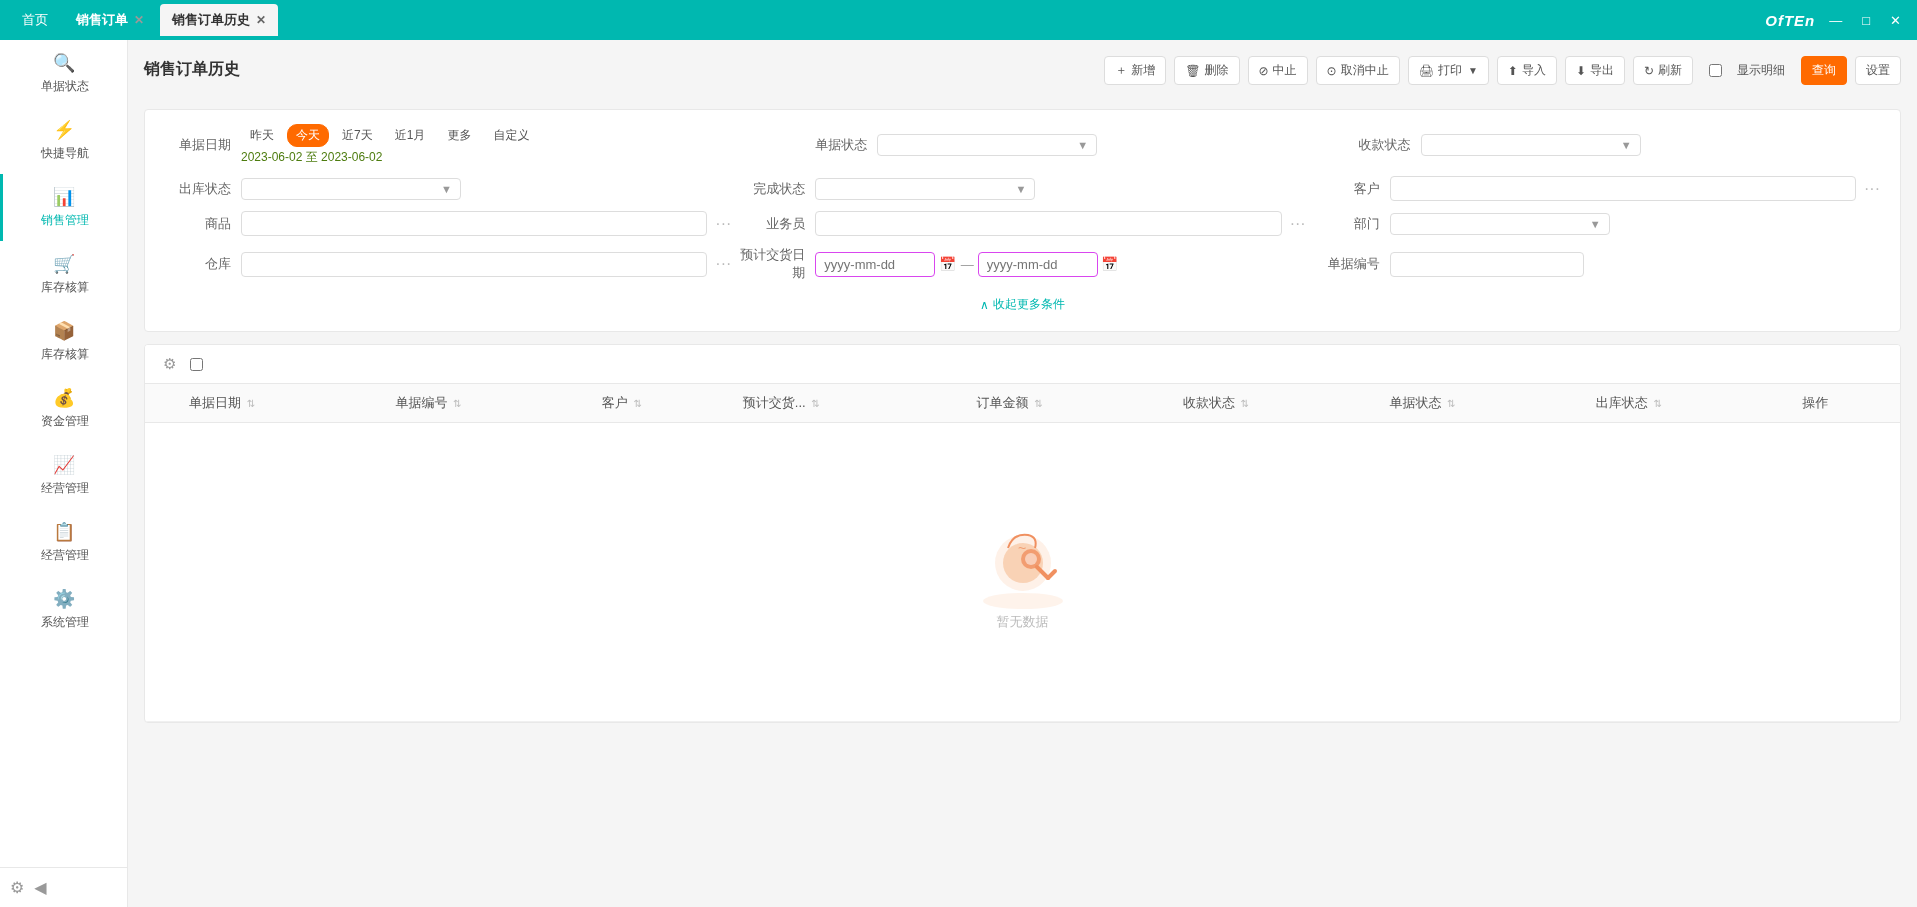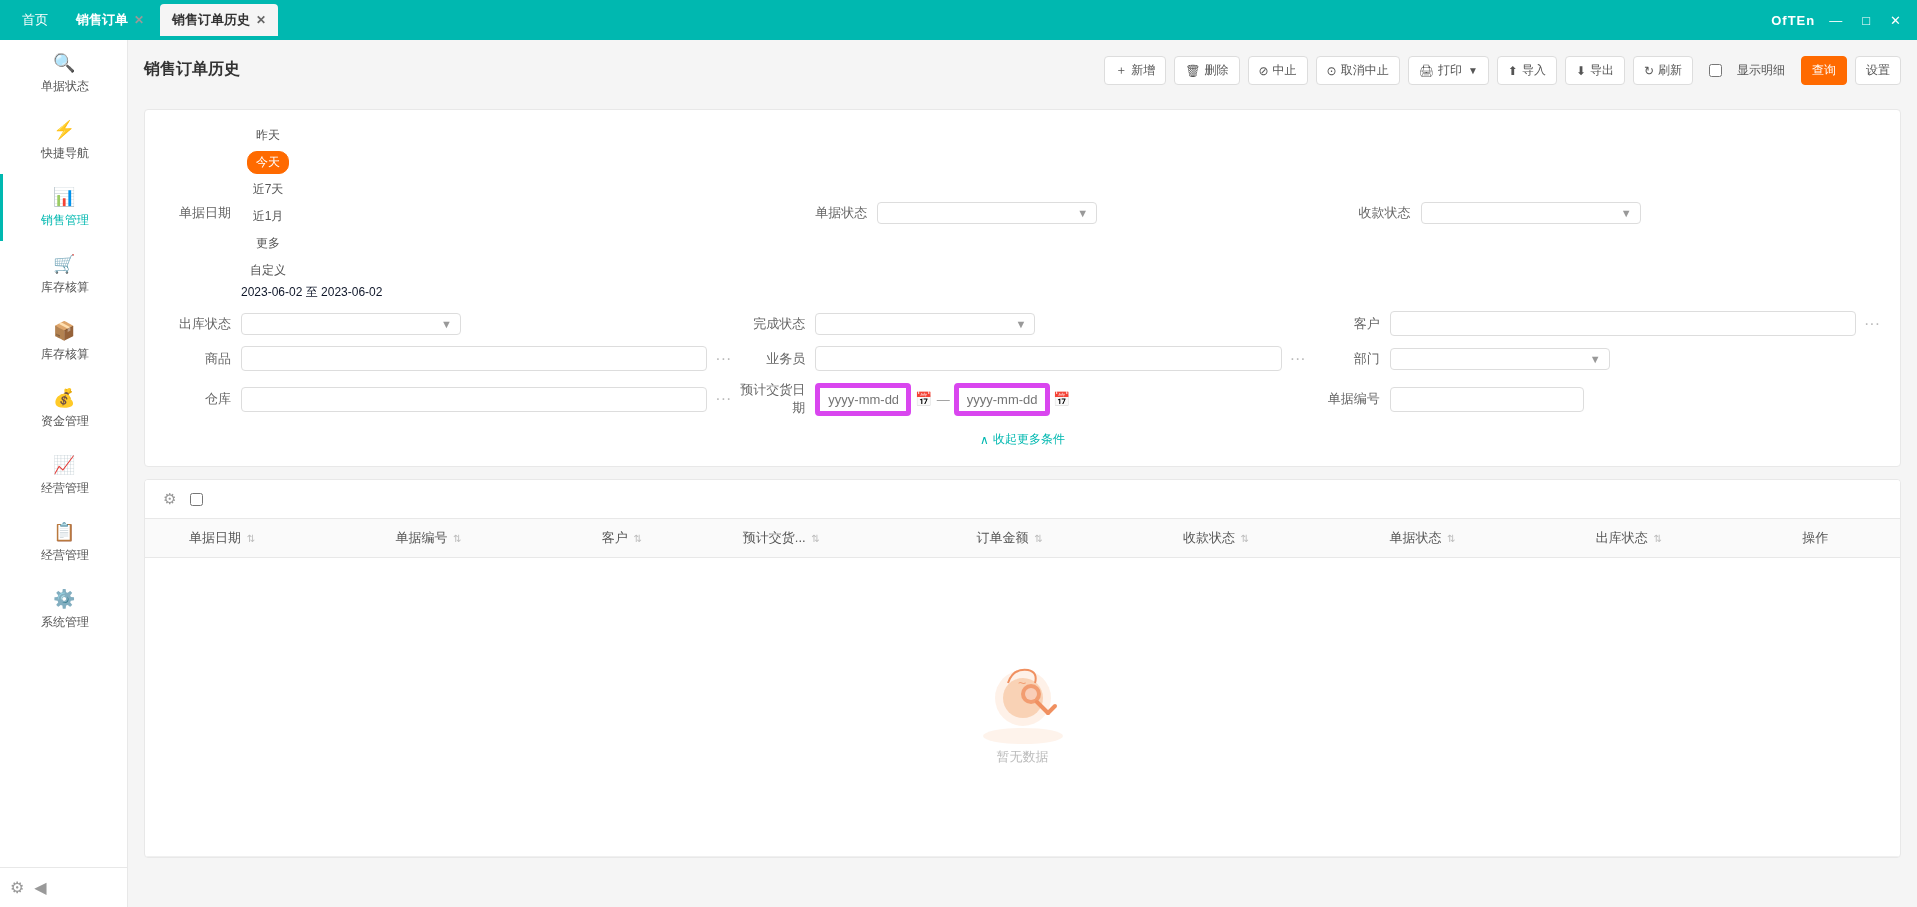--- a/index.html
+++ b/index.html
@@ -36,35 +36,35 @@
     .display-toggle { display: flex; align-items: center; gap: 15px; font-size: 12px; color: #555; cursor: pointer; padding: 5px 8px; }
     .display-toggle input { cursor: pointer; }
 
     
     .filter-panel { background: #fff; border-radius: 4px; padding: 14px 16px; margin-bottom: 12px; border: 1px solid #e8e8e8; }
     .filter-row { display: flex; align-items: center; margin-bottom: 10px; gap: 0; }
     .filter-row:last-child { margin-bottom: 0; }
     .filter-label { width: 80px; color: #666; font-size: 13px; flex-shrink: 0; text-align: right; padding-right: 10px; }
     .filter-control { flex: 1; display: flex; align-items: center; }
 
-    .date-shortcuts { display: flex; align-items: center; gap: 4px; flex-direction: column; }
+    .date-shortcuts { display: flex; align-items: center; gap: 4px; }
     .date-shortcut { padding: 2px 8px; border-radius: 10px; font-size: 12px; cursor: pointer; color: #555; border: 1px solid transparent; }
     .date-shortcut.active { background: #ff6a00; color: #fff; border-color: #ff6a00; border-radius: 10px; }
-    .date-range-text { font-size: 12px; color: #0f172a; margin-top: 2px; }
+    .date-range-text { font-size: 12px; color: #4d7c0f; margin-top: 2px; }
 
     .select-box { display: flex; align-items: center; border: 1px solid #ddd; border-radius: 4px; padding: 4px 8px; background: #fff; cursor: pointer; min-width: 180px; font-size: 13px; color: #999; justify-content: space-between; }
     .select-box .arrow { color: #999; font-size: 11px; }
 
     .input-box { border: 1px solid #ddd; border-radius: 4px; padding: 4px 8px; font-size: 13px; color: #333; background: #fff; outline: none; }
     .input-box::placeholder { color: #bbb; }
 
     .dots-btn { color: #bbb; cursor: pointer; padding: 0 4px; font-size: 16px; }
 
     .date-input-group { display: flex; align-items: center; gap: 4px; }
-    .date-input { border: 5px solid #d946ef; border-radius: 4px; padding: 4px 8px; font-size: 13px; color: #bbb; background: #fff; width: 96px; }
+    .date-input { border: 1px solid #d946ef; border-radius: 4px; padding: 4px 8px; font-size: 13px; color: #bbb; background: #fff; width: 120px; }
     .date-sep { color: #999; }
     .cal-icon { color: #bbb; cursor: pointer; font-size: 14px; }
 
     .collapse-bar { text-align: center; padding: 4px; color: #00b8b0; font-size: 12px; cursor: pointer; display: flex; align-items: center; justify-content: center; gap: 4px; }
 
     
     .table-container { background: #fff; border-radius: 4px; border: 1px solid #e8e8e8; overflow: hidden; }
     .table-header-bar { display: flex; align-items: center; padding: 8px 12px; background: #fff; border-bottom: 1px solid #e8e8e8; }
     .gear-btn { color: #999; cursor: pointer; font-size: 15px; padding: 2px 6px; }
 
@@ -93,21 +93,21 @@
   <div class="home-tab">首页</div>
   <div class="tab-item">
     <span>销售订单</span>
     <span class="tab-close">✕</span>
   </div>
   <div class="tab-item active">
     <span>销售订单历史</span>
     <span class="tab-close">✕</span>
   </div>
   <div class="top-bar-right">
-    <span style="font-size:13px; font-weight:bold; letter-spacing:1px;">OfTEn</span>
+    <span style="font-size:15px; font-weight:bold; letter-spacing:1px;font-style:italic;">OfTEn</span>
     <span style="cursor:pointer; padding:0 6px;">—</span>
     <span style="cursor:pointer; padding:0 6px;">□</span>
     <span style="cursor:pointer; padding:0 6px;">✕</span>
   </div>
 </div>
 
 <div class="main-layout">
 
   <div class="sidebar">
     <div class="sidebar-item">

